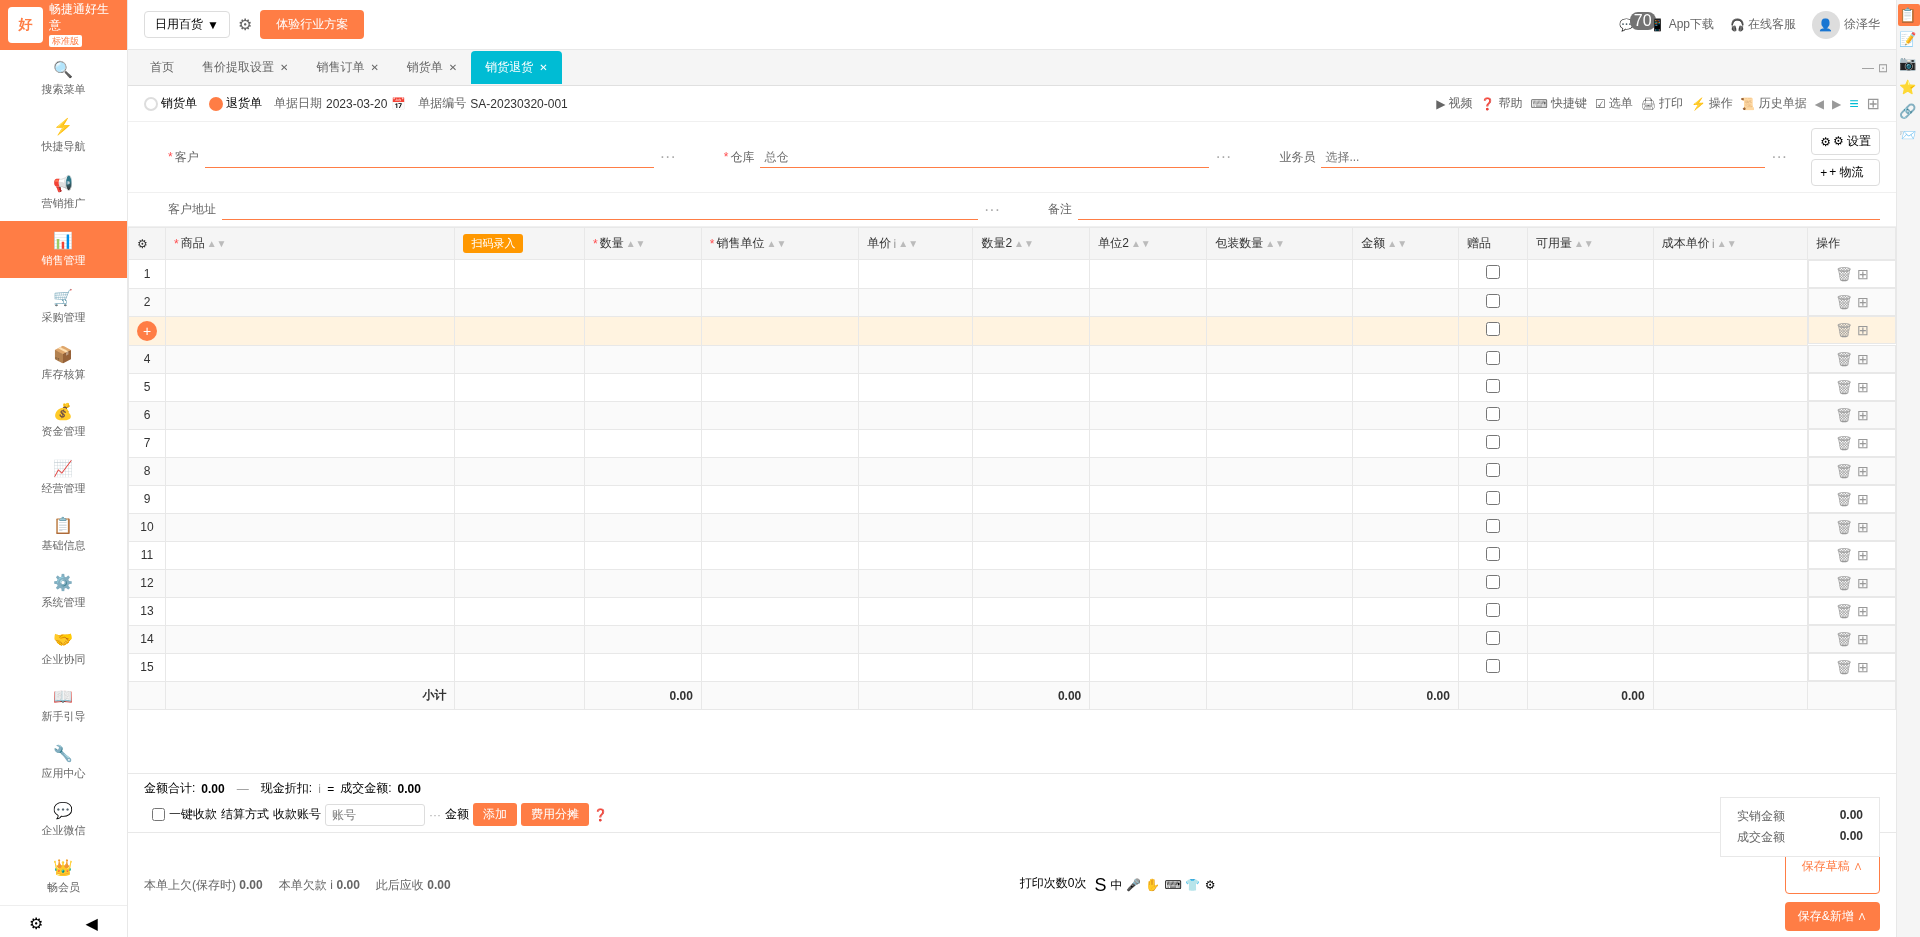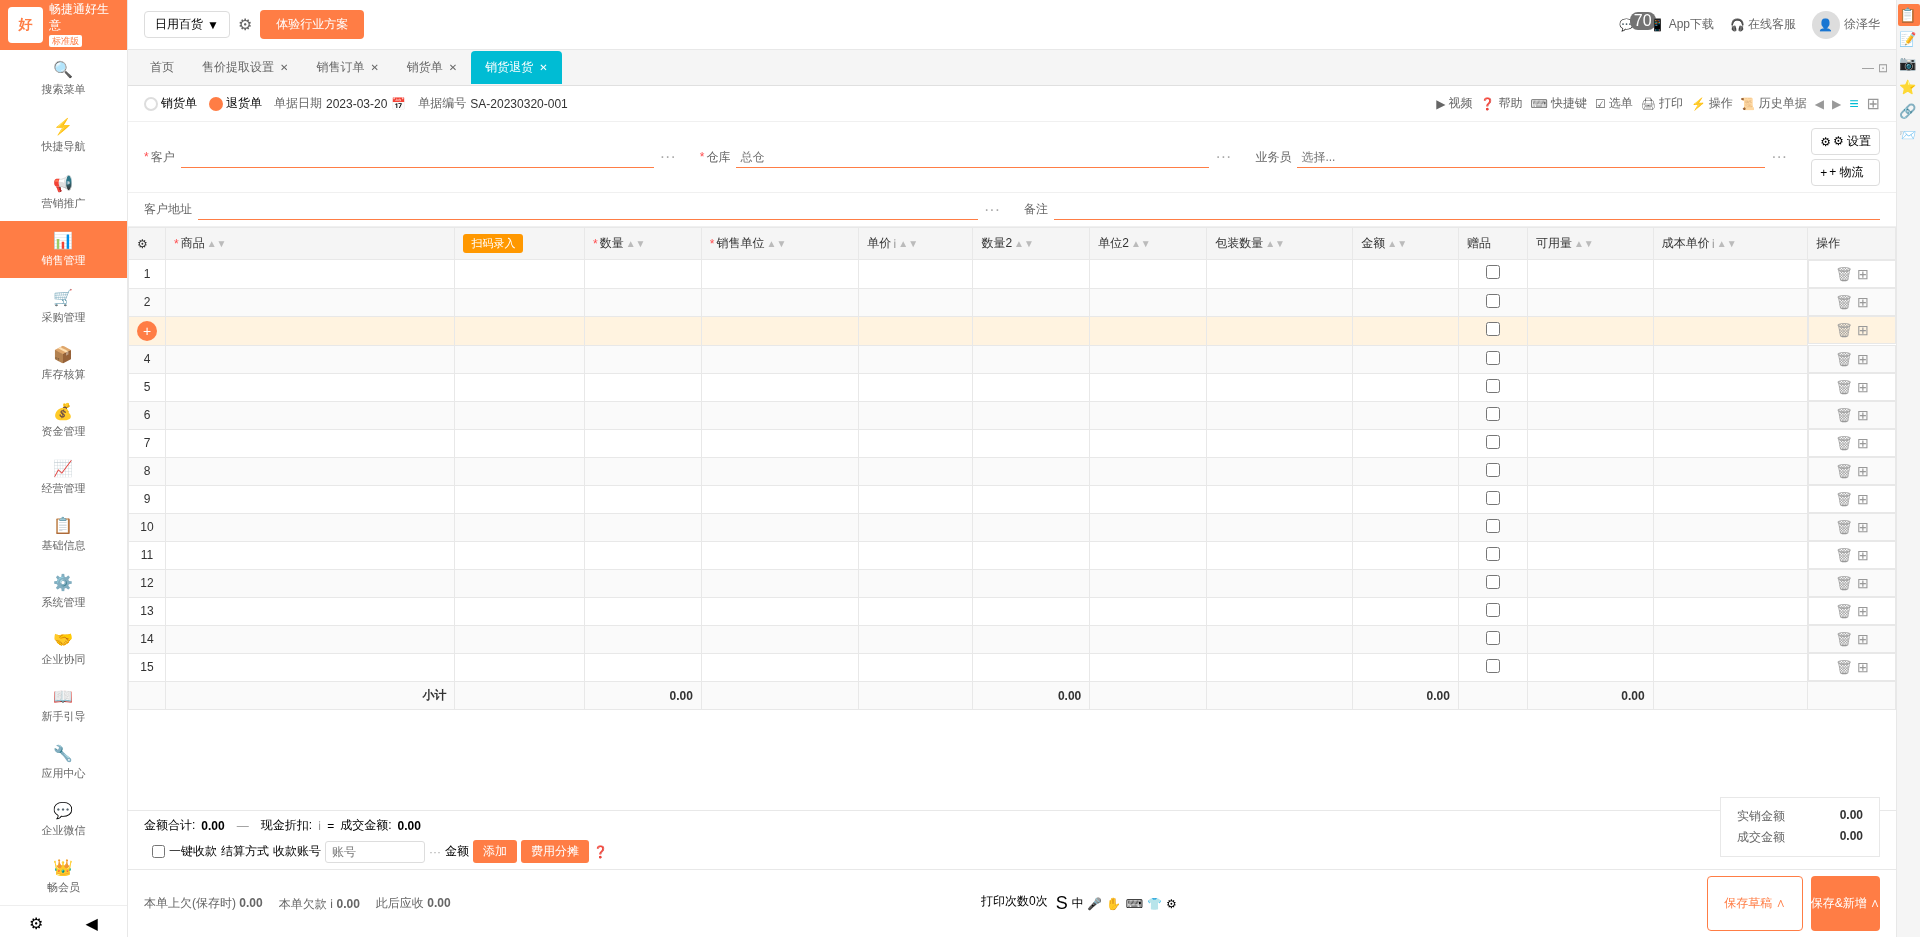--- a/index.html
+++ b/index.html
@@ -48,21 +48,21 @@
     .field-group { display: flex; align-items: center; gap: 4px; }
     .field-label { color: #666; }
     .field-value { color: #333; }
     .subheader-right { margin-left: auto; display: flex; align-items: center; gap: 8px; }
     .action-btn { display: flex; align-items: center; gap: 3px; cursor: pointer; color: #666; font-size: 12px; }
     .side-btn { background: #fff; border: 1px solid #ddd; padding: 4px 8px; border-radius: 4px; cursor: pointer; font-size: 11px; display: flex; align-items: center; gap: 2px; }
 
     
     .form-row { display: flex; align-items: center; padding: 6px 16px; gap: 24px; border-bottom: 1px solid #f0f0f0; }
     .form-field { display: flex; align-items: center; gap: 6px; flex: 1; }
-    .form-field-label { color: #666; white-space: nowrap; }
+    .form-field-label { color: #666; white-space: nowrap; margin-left: 24px; }
     .form-field-label.required::before { content: '*'; color: #ff4d4f; margin-right: 2px; }
     .form-input { flex: 1; border: none; border-bottom: 1px solid #ff7d45; padding: 3px 4px; color: #333; background: transparent; outline: none; }
     .form-input-dots { color: #aaa; font-size: 16px; cursor: pointer; }
 
     
     .table-container { flex: 1; overflow: auto; }
     .data-table { width: 100%; border-collapse: collapse; font-size: 12px; }
     .data-table th { background: #f5f5f5; padding: 6px 8px; text-align: left; border: 1px solid #e8e8e8; white-space: nowrap; color: #333; font-weight: normal; position: sticky; top: 0; z-index: 1; }
     .data-table td { padding: 4px 8px; border: 1px solid #e8e8e8; color: #333; height: 28px; }
     .data-table tr:nth-child(even) td { background: #fafafa; }
@@ -83,21 +83,21 @@
     .footer-amount { display: flex; align-items: center; gap: 6px; }
     .footer-dash { color: #999; }
     .footer-row2 { display: flex; align-items: center; gap: 4px; padding-left: 8px; }
     .footer-checkbox { display: flex; align-items: center; gap: 4px; }
     .fee-btn { background: #ff7d45; color: #fff; border: none; padding: 3px 10px; border-radius: 3px; cursor: pointer; }
 
     
     .bottombar { background: #fff; border-top: 1px solid #e8e8e8; padding: 6px 16px; display: flex; align-items: center; justify-content: space-between; }
     .bottombar-left { display: flex; gap: 16px; align-items: center; color: #666; }
     .bottombar-middle { display: flex; gap: 8px; }
-    .bottombar-right { display: flex; gap: 8px; }
+    .bottombar-right { display: flex; gap: 8px; flex-direction: column; }
     .save-draft-btn { background: #fff; border: 1px solid #ff7d45; color: #ff7d45; padding: 18px 16px; border-radius: 4px; cursor: pointer; }
     .save-new-btn { background: #ff7d45; color: #fff; border: none; padding: 6px 0; border-radius: 4px; cursor: pointer; }
 
     
     .right-panel { width: 24px; background: #f5f5f5; border-left: 1px solid #e8e8e8; display: flex; flex-direction: column; align-items: center; padding: 4px 0; gap: 2px; }
     .right-panel-icon { width: 22px; height: 22px; display: flex; align-items: center; justify-content: center; cursor: pointer; color: #666; font-size: 14px; border-radius: 2px; }
     .right-panel-icon.active { background: #ff7d45; color: #fff; }
 
     
     .summary-box { position: absolute; right: 40px; bottom: 80px; background: #fff; border: 1px solid #e8e8e8; padding: 8px 16px; min-width: 160px; }

